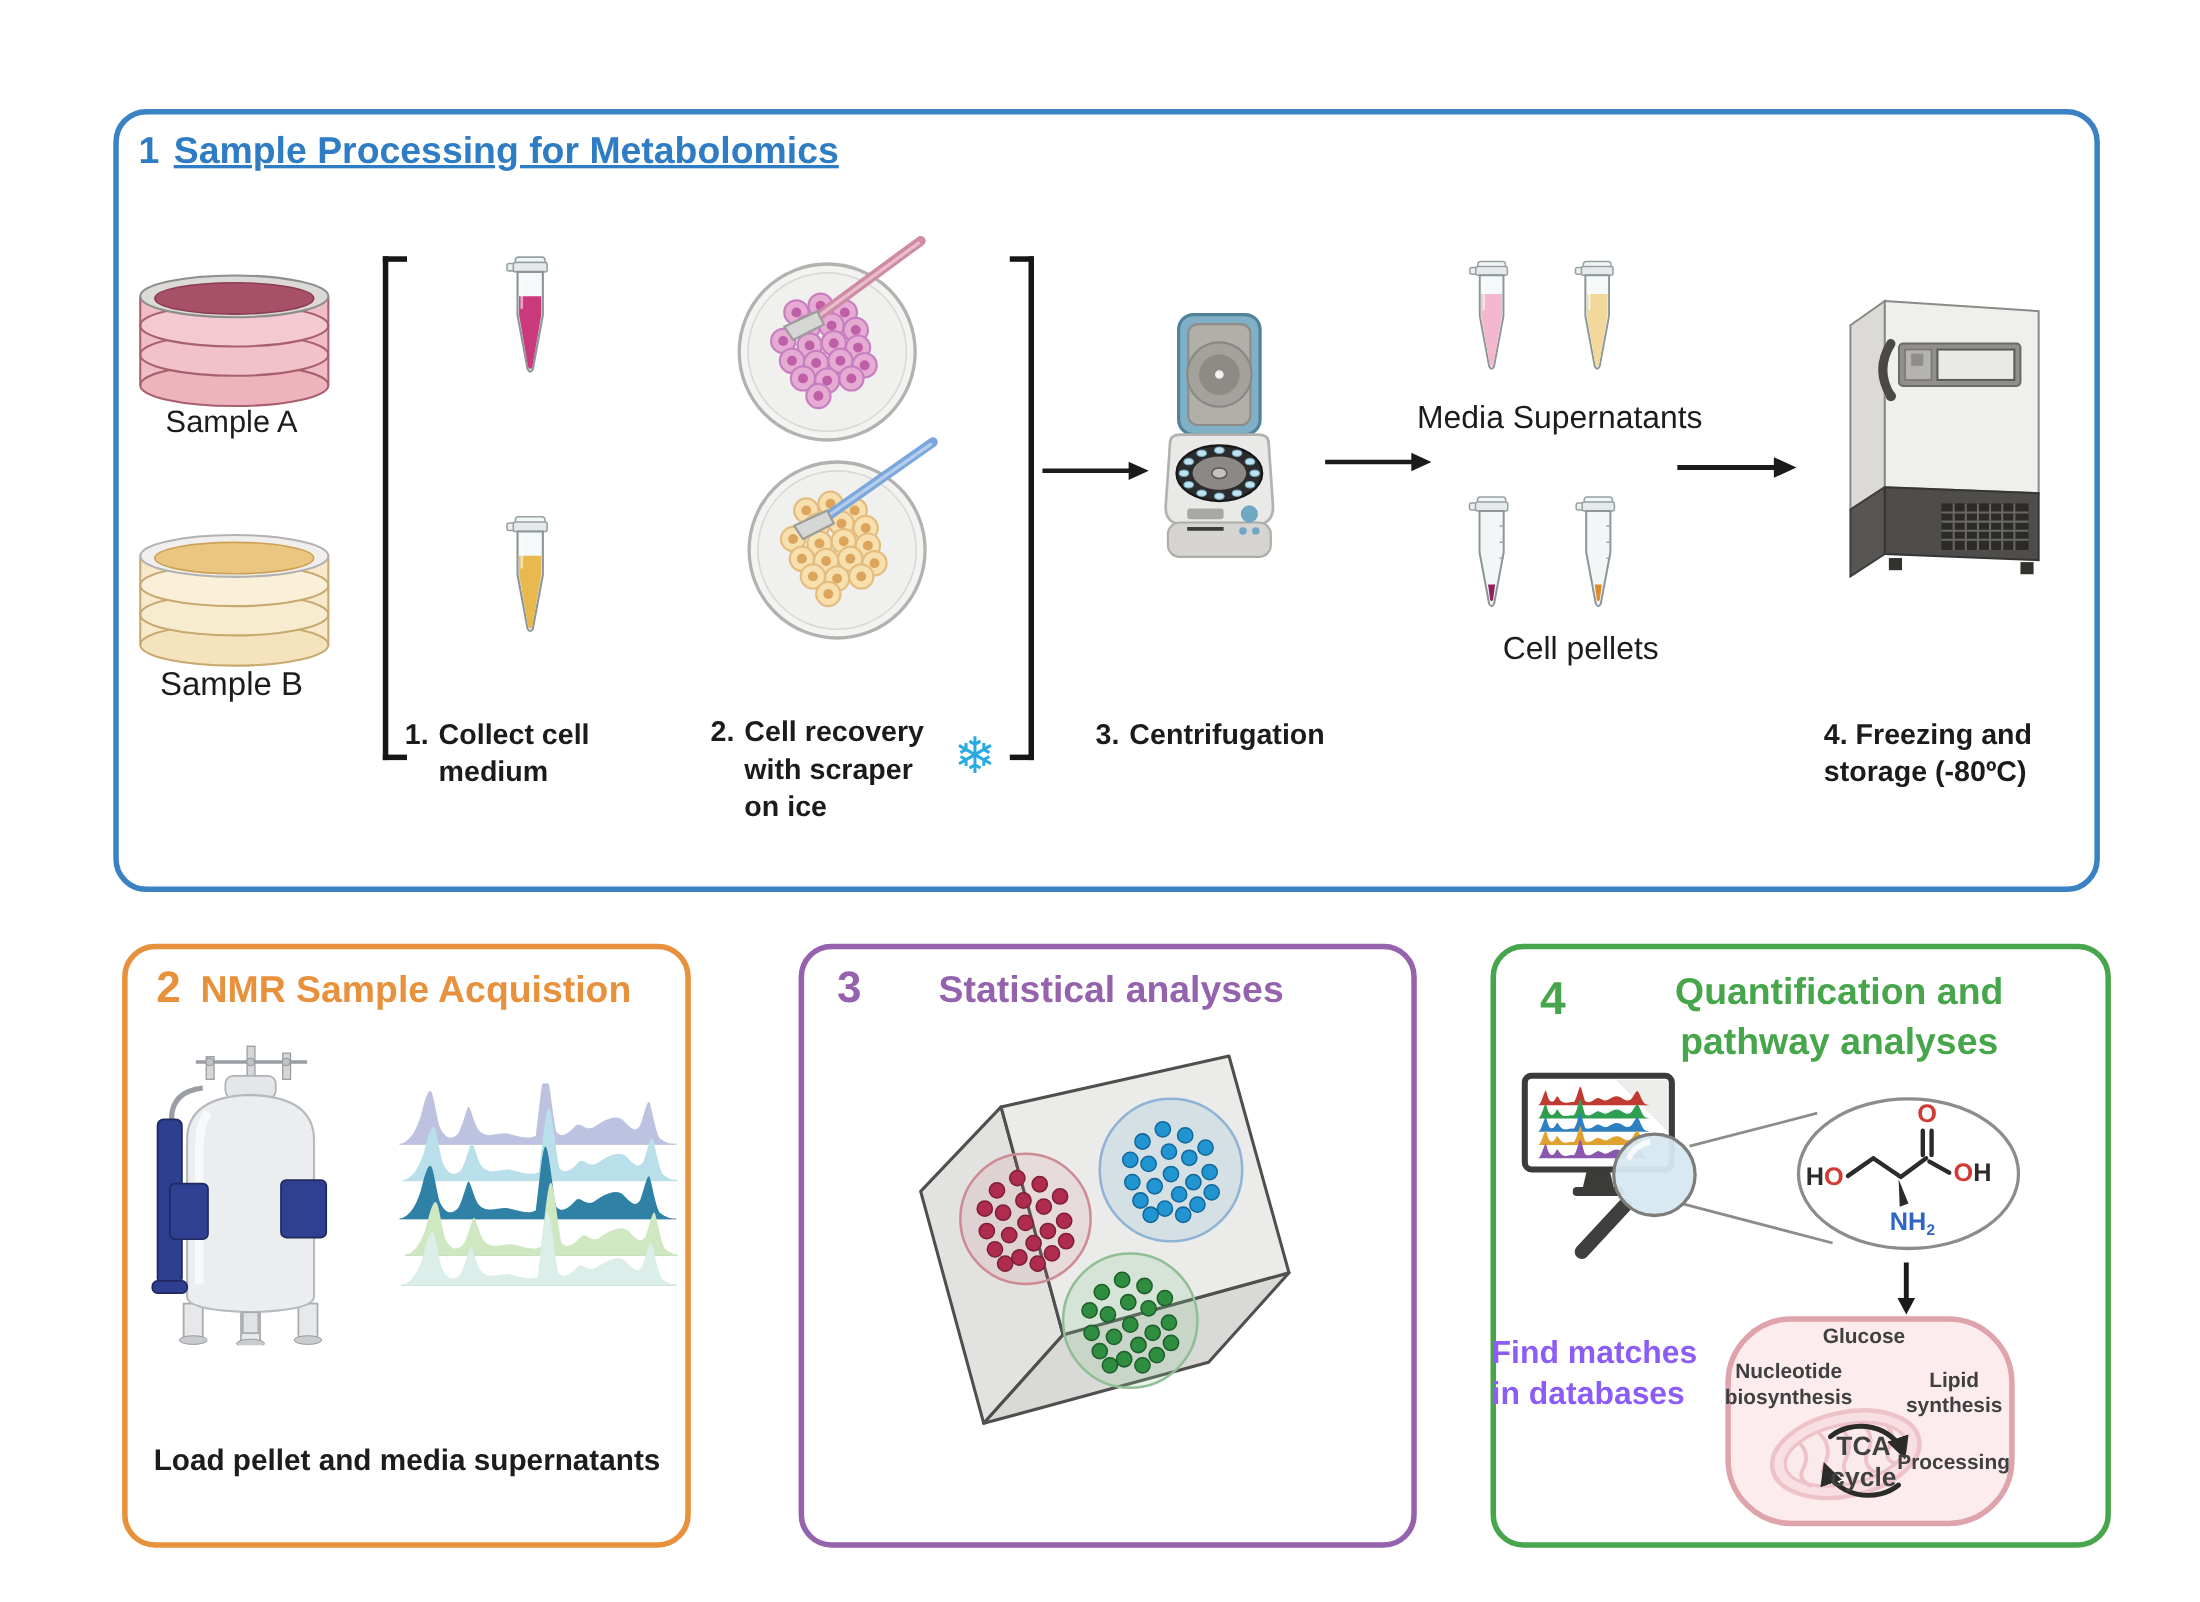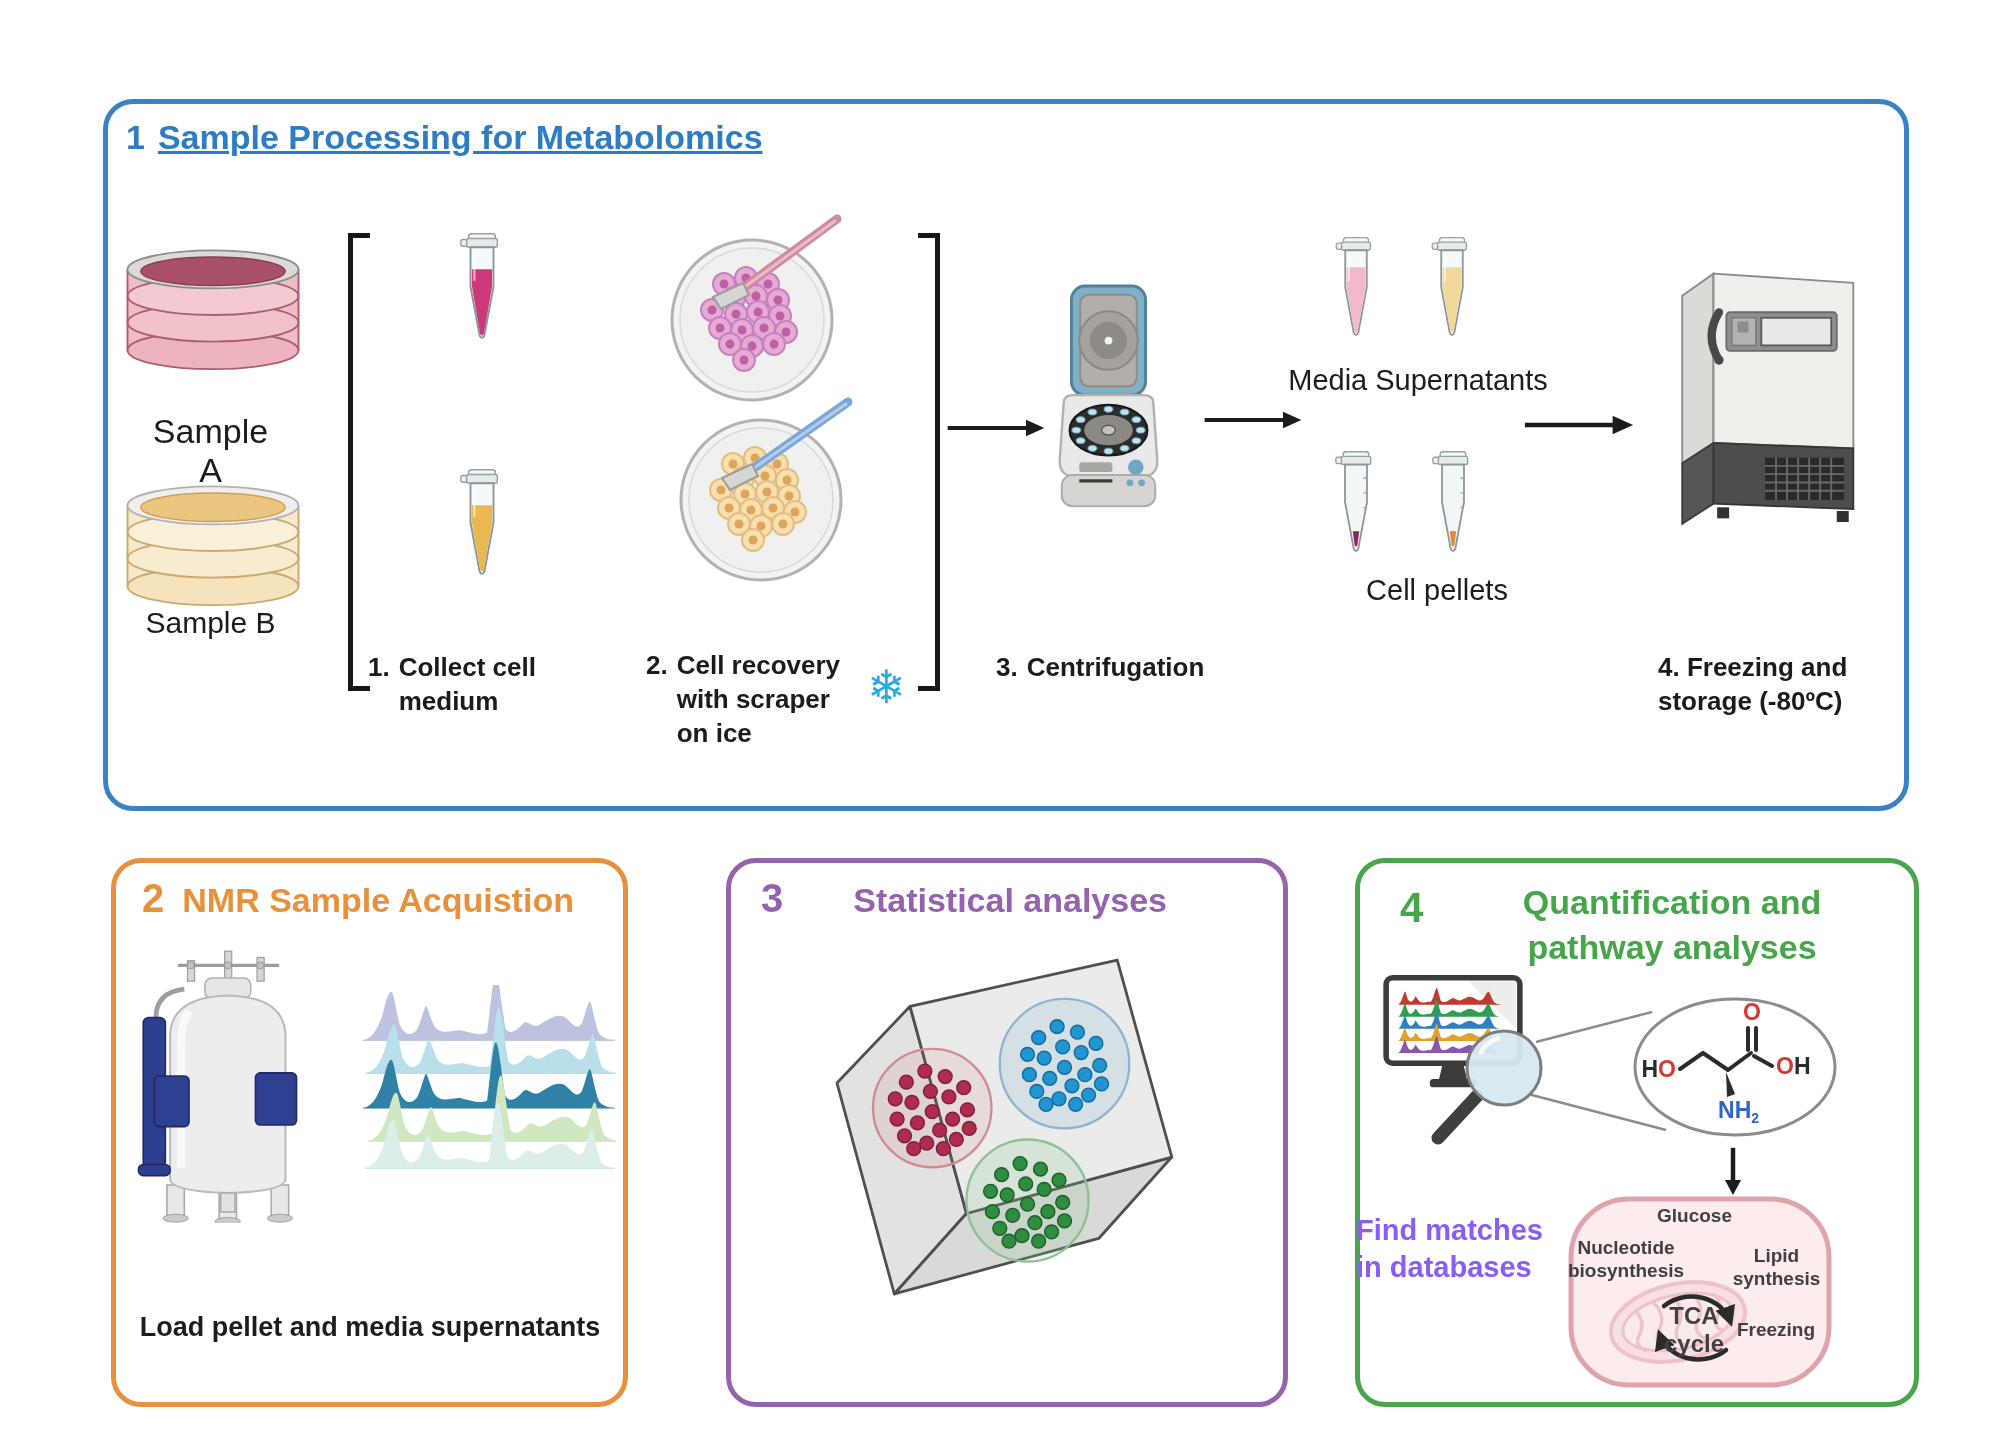--- a/index.html
+++ b/index.html
@@ -38,21 +38,21 @@
   <svg class="abs" style="left:118px;top:216px;" width="190" height="160" viewBox="0 0 200 160">
     <rect x="10" y="52" width="180" height="85" fill="#f0bcc5"></rect>
     <ellipse cx="100" cy="137" rx="90" ry="20" fill="#eeb4be" stroke="#a8606e" stroke-width="2"></ellipse>
     <ellipse cx="100" cy="108" rx="90" ry="20" fill="#f2c2ca" stroke="#a8606e" stroke-width="2"></ellipse>
     <ellipse cx="100" cy="80" rx="90" ry="20" fill="#f4c9d1" stroke="#a8606e" stroke-width="2"></ellipse>
     <line x1="10" y1="52" x2="10" y2="137" stroke="#a8606e" stroke-width="2"></line>
     <line x1="190" y1="52" x2="190" y2="137" stroke="#a8606e" stroke-width="2"></line>
     <ellipse cx="100" cy="52" rx="90" ry="20" fill="#dcdad8" stroke="#8e8e8c" stroke-width="2"></ellipse>
     <ellipse cx="100" cy="54" rx="76" ry="15" fill="#a85068" stroke="#8a3d53" stroke-width="1.5"></ellipse>
   </svg>
-  <div class="label" style="left:138px;top:368px;width:145px;font-size:34px;margin-top:44px;">Sample A</div>
+  <div class="label" style="left:138px;top:368px;width:145px;font-size:28px;">Sample A</div>
 
   <svg class="abs" style="left:118px;top:452px;" width="190" height="160" viewBox="0 0 200 160">
     <rect x="10" y="52" width="180" height="85" fill="#f7e9ca"></rect>
     <ellipse cx="100" cy="137" rx="90" ry="20" fill="#f5e3bd" stroke="#c8a96f" stroke-width="2"></ellipse>
     <ellipse cx="100" cy="108" rx="90" ry="20" fill="#f8ecd0" stroke="#c8a96f" stroke-width="2"></ellipse>
     <ellipse cx="100" cy="80" rx="90" ry="20" fill="#faf0da" stroke="#c8a96f" stroke-width="2"></ellipse>
     <line x1="10" y1="52" x2="10" y2="137" stroke="#c8a96f" stroke-width="2"></line>
     <line x1="190" y1="52" x2="190" y2="137" stroke="#c8a96f" stroke-width="2"></line>
     <ellipse cx="100" cy="52" rx="90" ry="20" fill="#f0efed" stroke="#b3b2b0" stroke-width="2"></ellipse>
     <ellipse cx="100" cy="54" rx="76" ry="15" fill="#ebc681" stroke="#cda055" stroke-width="1.5"></ellipse>
@@ -503,15 +503,15 @@
       <path d="M160,156 A40,34 0 0 1 94,141" marker-end="url(#tcahead)"></path>
     </g>
   </svg>
   <div class="pw" style="left:1622px;top:1204px;width:145px;font-size:19px;">Glucose</div>
   <div class="pw" style="left:1556px;top:1236px;width:140px;font-size:19px;">Nucleotide
 biosynthesis</div>
   <div class="pw" style="left:1714px;top:1244px;width:125px;font-size:19px;">Lipid
 synthesis</div>
   <div class="pw" style="left:1646px;top:1302px;width:96px;font-size:24px;line-height:1.15;">TCA
 cycle</div>
-  <div class="pw" style="left:1712px;top:1318px;width:128px;font-size:19px;">Freezing</div>
+  <div class="pw" style="left:1712px;top:1318px;width:128px;font-size:19px;">Processing</div>
 
 </div>
 
 </body></html>

